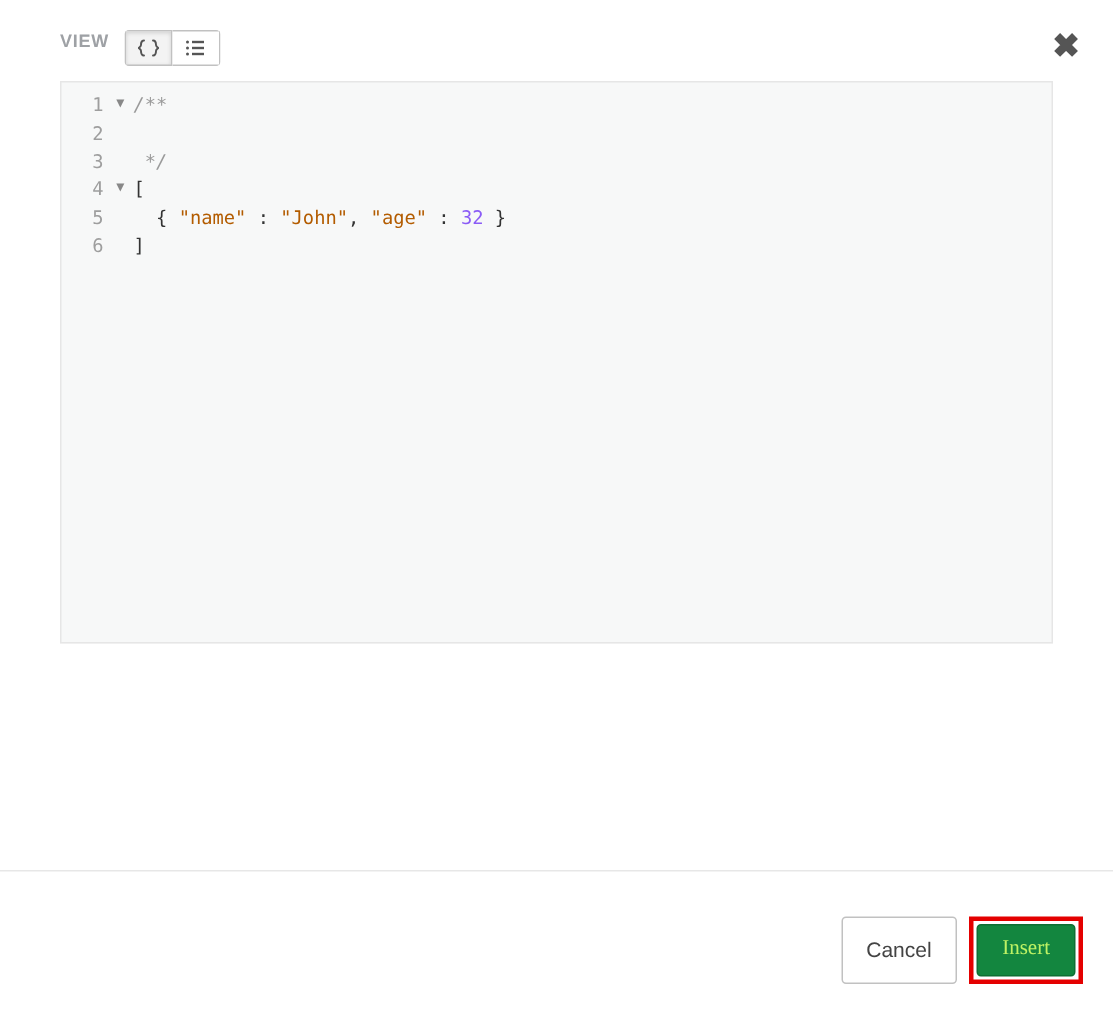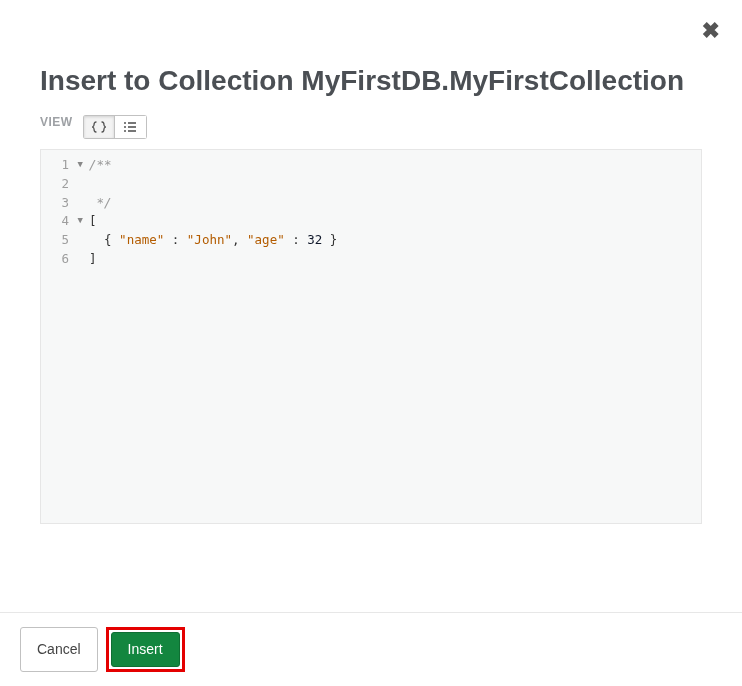--- a/index.html
+++ b/index.html
@@ -97,62 +97,63 @@
     top: 2px;
     font-size: 9px;
     color: #888;
   }
   .code {
     padding-left: 14px;
     color: #333;
   }
   .cm-comment { color: #9a9a9a; font-style: italic; }
   .cm-string  { color: #b35c00; }
-  .cm-number  { color: #0f172a; }
+  .cm-number  { color: #8b5cf6; }
   .cm-punct   { color: #333; }
   
   .footer {
     position: absolute;
     left: 0; right: 0; bottom: 0;
     border-top: 1px solid #e7e7e7;
-    padding: 14px 20px;
+    padding: 30px 20px;
     display: flex;
+    justify-content: flex-end;
     gap: 8px;
     background: #fff;
   }
   .btn {
     font-size: 14px;
     padding: 8px 16px;
     border-radius: 3px;
     cursor: pointer;
     line-height: 1.2;
   }
   .btn-default {
     background: #fff;
     border: 1px solid #c1c1c1;
     color: #444;
   }
   .btn-primary {
     background: #13863f;
     border: 1px solid #0f6e33;
-    color: #ffffff;
+    color: #bef264;
+    font-family: Liberation Serif, serif;
   }
   .insert-highlight {
     border: 3px solid #e40000;
     padding: 2px;
     display: inline-block;
   }
 </style>
 </head>
 <body>
 
 <div class="modal-body">
   <div class="close-btn">✖</div>
 
-  <h1 class="title">Insert to Collection MyFirstDB.MyFirstCollection</h1>
 
   <div class="view-row">
     <span class="view-label">VIEW</span>
     <div class="toggle-group">
       <div class="toggle-btn active">
         <span>
           <svg width="14" height="12" viewBox="0 0 14 12">
             <path d="M4 1 C2 1 2 3 2 4 C2 5 1 5.5 0.5 6 C1 6.5 2 7 2 8 C2 9 2 11 4 11" stroke="#555" stroke-width="1.3" fill="none" stroke-linecap="round"></path>
             <path d="M10 1 C12 1 12 3 12 4 C12 5 13 5.5 13.5 6 C13 6.5 12 7 12 8 C12 9 12 11 10 11" stroke="#555" stroke-width="1.3" fill="none" stroke-linecap="round"></path>
           </svg>

